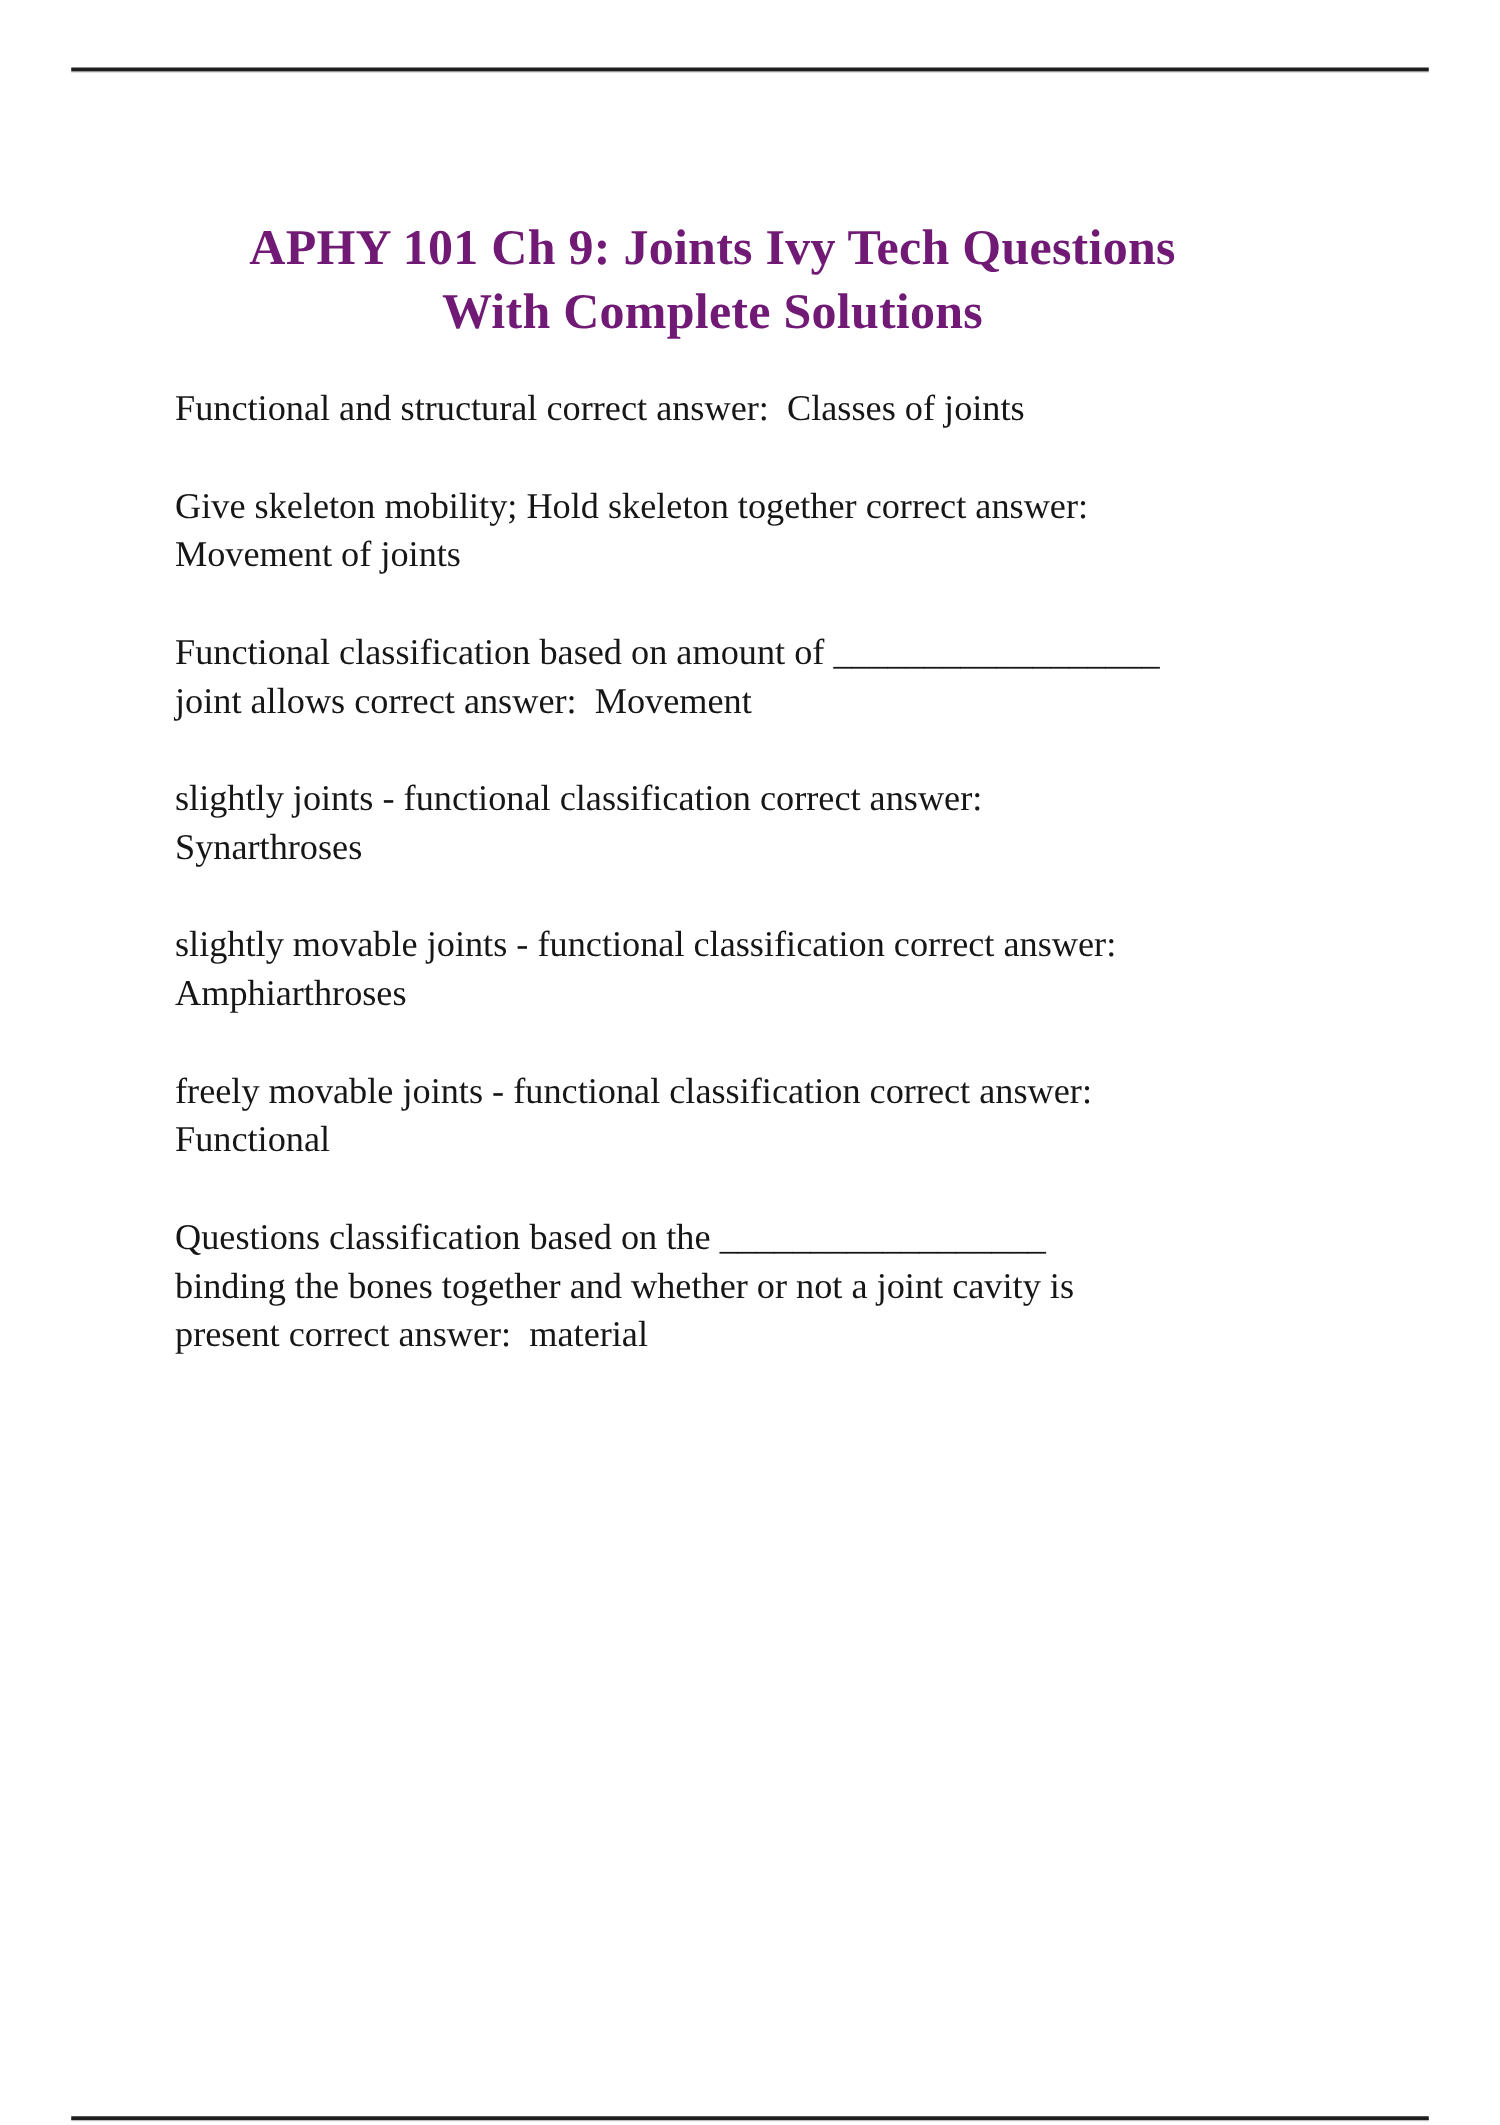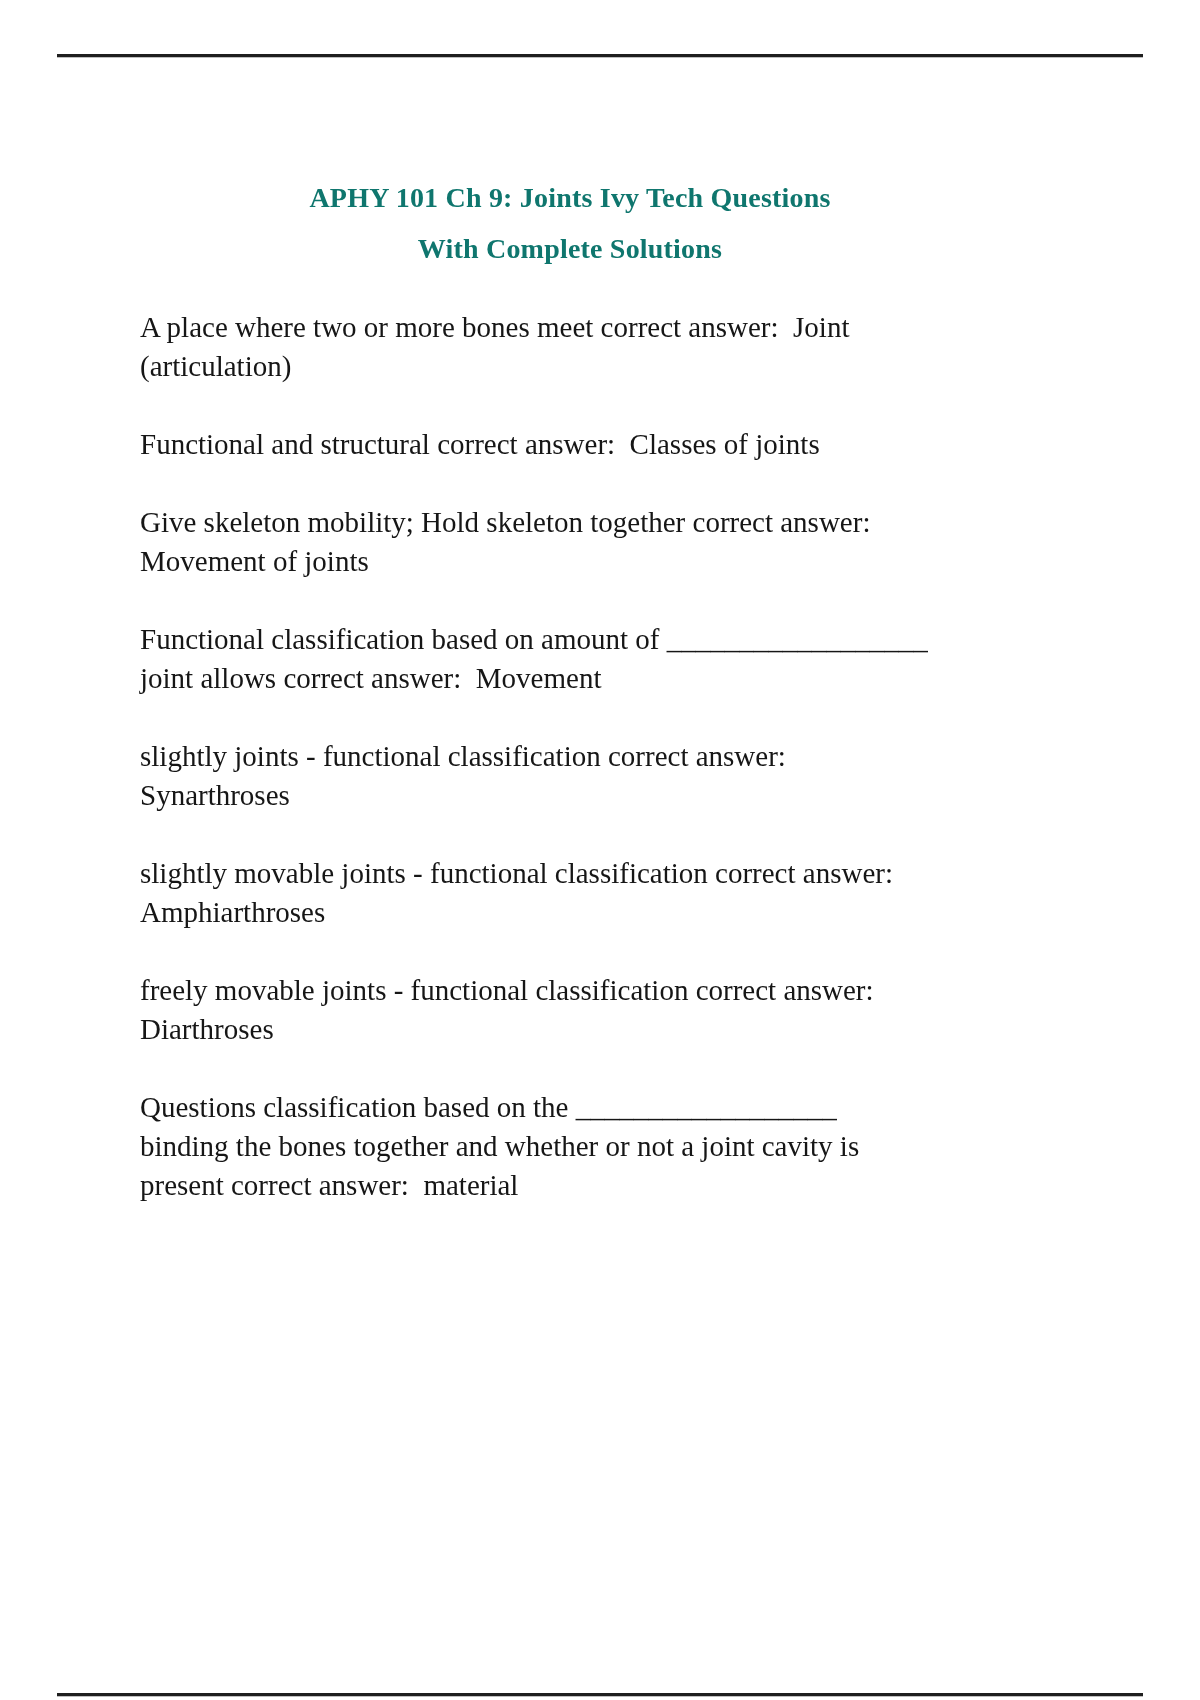--- a/index.html
+++ b/index.html
@@ -30,24 +30,24 @@
   .rule-top { top: 54px; }
   .rule-bottom { top: 1693px; }
   .content {
     position: absolute;
     left: 140px;
     top: 172px;
     width: 860px;
   }
   .title {
     margin: 0 0 34px 0;
-    font-size: 28px;
+    font-size: 40px;
     line-height: 51px;
     font-weight: bold;
-    color: #0f766e;
+    color: #701a75;
     text-align: center;
     white-space: pre;
     letter-spacing: 0.2px;
   }
   .para {
     margin: 0 0 39px 0;
     font-size: 29px;
     line-height: 39px;
     font-weight: normal;
     color: #161616;
@@ -58,32 +58,30 @@
 </head>
 <body>
 
 <div class="page">
   <div class="rule rule-top"></div>
 
   <div class="content">
     <h1 class="title">APHY 101 Ch 9: Joints Ivy Tech Questions
 With Complete Solutions</h1>
 
-    <p class="para">A place where two or more bones meet correct answer:  Joint
-(articulation)</p>
     <p class="para">Functional and structural correct answer:  Classes of joints</p>
     <p class="para">Give skeleton mobility; Hold skeleton together correct answer:
 Movement of joints</p>
     <p class="para">Functional classification based on amount of __________________
 joint allows correct answer:  Movement</p>
     <p class="para">slightly joints - functional classification correct answer:
 Synarthroses</p>
     <p class="para">slightly movable joints - functional classification correct answer:
 Amphiarthroses</p>
     <p class="para">freely movable joints - functional classification correct answer:
-Diarthroses</p>
+Functional</p>
     <p class="para">Questions classification based on the __________________
 binding the bones together and whether or not a joint cavity is
 present correct answer:  material</p>
   </div>
 
   <div class="rule rule-bottom"></div>
 </div>
 
 </body></html>

